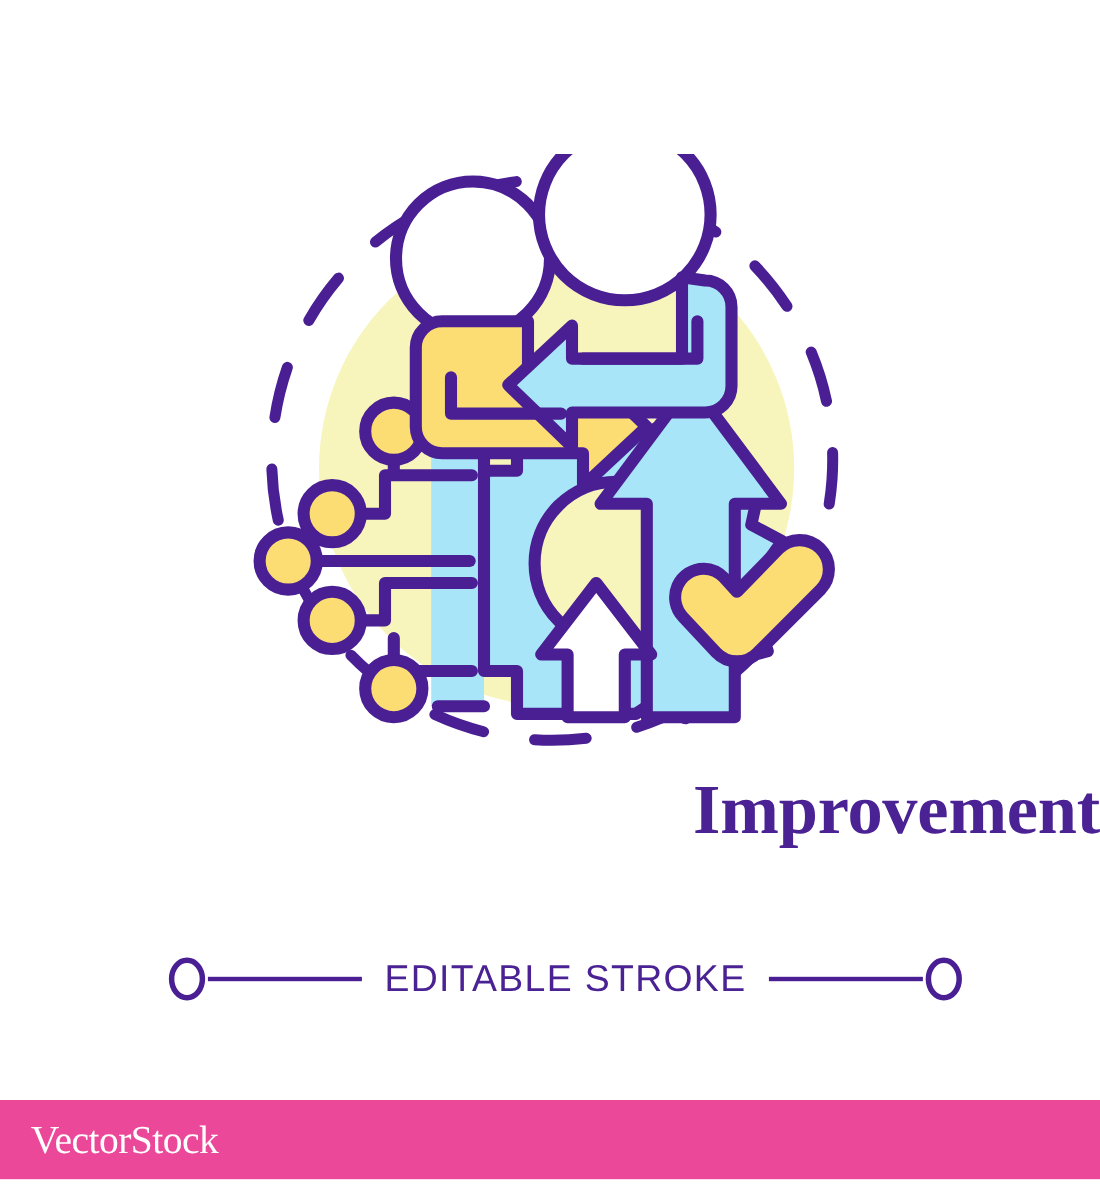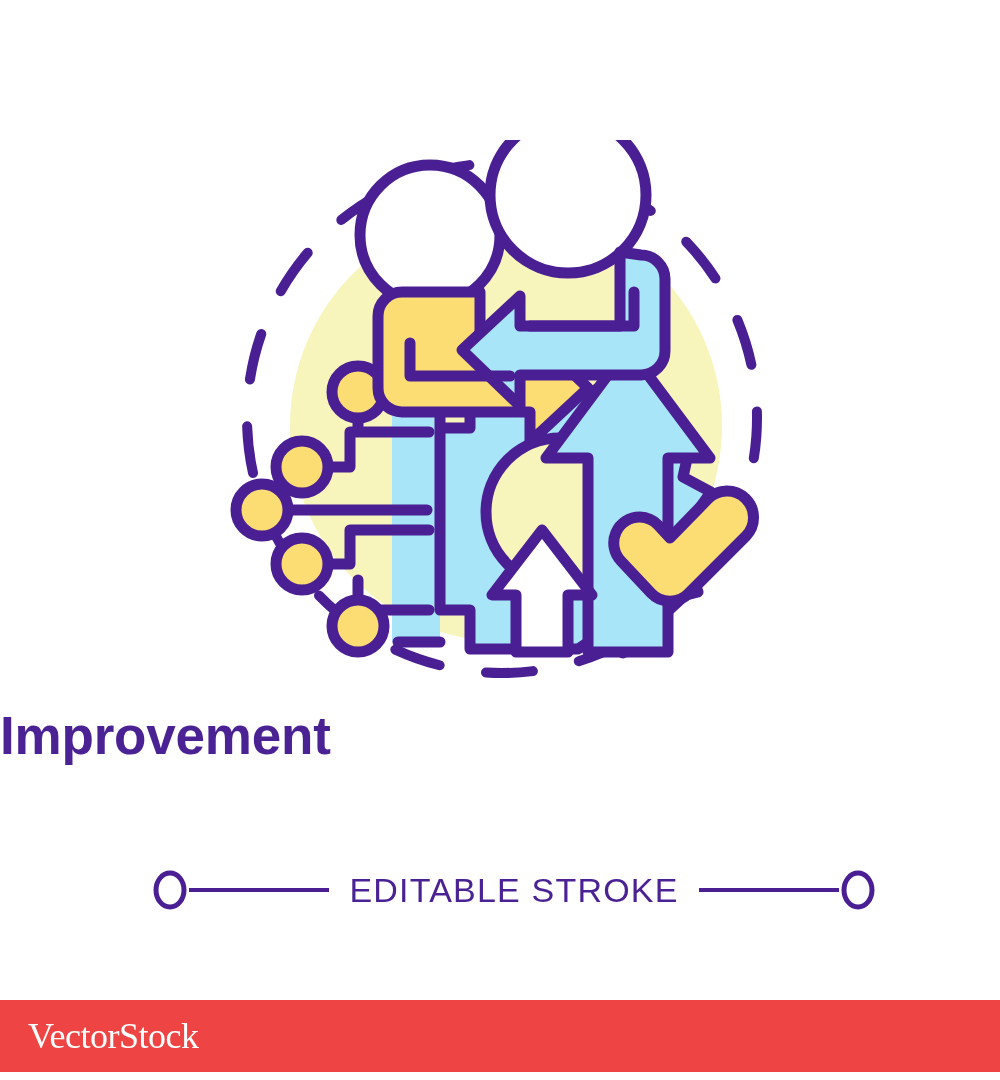--- a/index.html
+++ b/index.html
@@ -25,25 +25,25 @@
     height: 1000px;
     background: #ffffff;
   }
 
   
   #concept-title {
     position: absolute;
     left: 0;
     top: 705px;
     width: 1000px;
-    text-align: left;
+    text-align: right;
     color: #4a2294;
-    font-family: Liberation Sans, sans-serif;
+    font-family: Liberation Serif, serif;
     font-weight: bold;
-    font-size: 53px;
+    font-size: 64px;
     line-height: 62px;
     letter-spacing: -0.2px;
   }
   #concept-title .line { display: block; }
 
   
   #editable-stroke-bar {
     position: absolute;
     left: 0;
     top: 858px;
@@ -76,21 +76,21 @@
     line-height: 1;
   }
 
   
   #footer-bar {
     position: absolute;
     left: 0;
     top: 1000px;
     width: 1000px;
     height: 72px;
-    background: #ef4444;
+    background: #ec4899;
     display: flex;
     align-items: center;
     justify-content: space-between;
     padding: 0 28px;
   }
   #footer-brand {
     color: #ffffff;
     font-family: "Liberation Serif", serif;
     font-size: 36px;
     letter-spacing: -0.5px;

